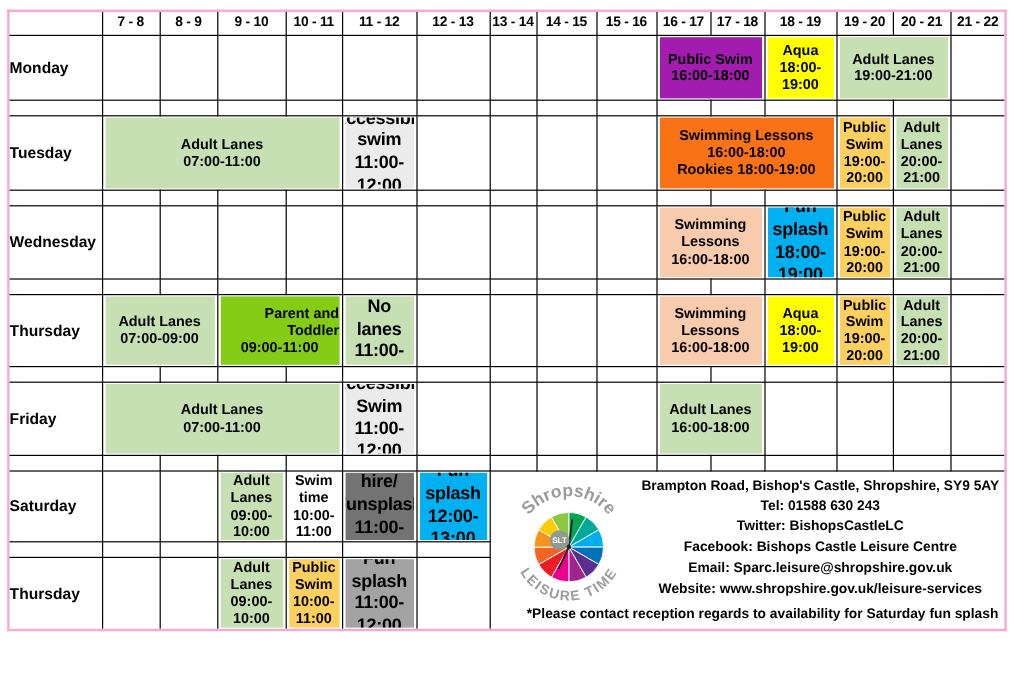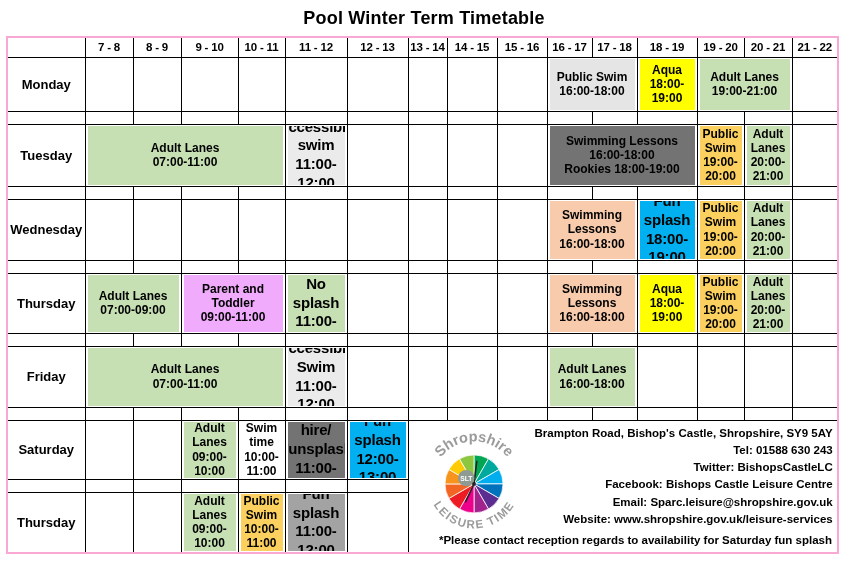--- a/index.html
+++ b/index.html
@@ -30,21 +30,21 @@
     height: 20px;
     font-size: 11.5px;
     font-weight: bold;
     text-align: center;
     white-space: nowrap;
     letter-spacing: -0.2px;
   }
   td.day-cell {
     font-size: 13px;
     font-weight: bold;
-    text-align: center;
+    text-align: left;
     vertical-align: middle;
   }
   tr.spacer-row td { height: 13px; }
   td.activity-cell, td.empty-cell { position: relative; }
   .activity {
     position: absolute;
     inset: 1px 2px;
     display: flex;
     flex-direction: column;
     align-items: center;
@@ -62,40 +62,39 @@
     inset: 0;
     display: flex;
     flex-direction: column;
     padding: 3px 5px 6px 6px;
   }
   .panel-top { display: flex; flex: 1; min-height: 0; }
   .logo-wrap { flex: none; width: 120px; }
   svg.logo { width: 118px; height: 116px; display: block; }
   .contact {
     flex: 1;
-    text-align: right;
+    text-align: center;
     font-weight: bold;
     font-size: 11.5px;
     line-height: 1.5;
     padding-top: 1px;
     white-space: nowrap;
   }
   .note {
     text-align: right;
     font-weight: bold;
     font-size: 11.5px;
     white-space: nowrap;
     margin-top: 2px;
   }
 </style>
 </head>
 <body>
 
 <div class="page">
-  <div class="title">Pool Winter Term Timetable</div>
   <table class="timetable">
     <colgroup id="cols">
         <col style="width: 78px;">
         <col style="width: 48px;">
         <col style="width: 48px;">
         <col style="width: 57px;">
         <col style="width: 47px;">
         <col style="width: 62px;">
         <col style="width: 61px;">
         <col style="width: 39px;">
@@ -132,21 +131,21 @@
           <td class="empty-cell"></td>
           <td class="empty-cell"></td>
           <td class="empty-cell"></td>
           <td class="empty-cell"></td>
           <td class="empty-cell"></td>
           <td class="empty-cell"></td>
           <td class="empty-cell"></td>
           <td class="empty-cell"></td>
           <td class="empty-cell"></td>
           <td colspan="2" class="activity-cell">
-            <div class="activity" style="background: #e5e5e5;">
+            <div class="activity" style="background: #a21caf;">
               <div>Public Swim</div>
               <div>16:00-18:00</div>
             </div>
           </td>
           <td class="activity-cell">
             <div class="activity" style="background: rgb(255, 255, 0);">
               <div>Aqua</div>
               <div>18:00-</div>
               <div>19:00</div>
             </div>
@@ -190,21 +189,21 @@
               <div>Accessible</div>
               <div>swim</div>
               <div>11:00-12:00</div>
             </div>
           </td>
           <td class="empty-cell"></td>
           <td class="empty-cell"></td>
           <td class="empty-cell"></td>
           <td class="empty-cell"></td>
           <td colspan="3" class="activity-cell">
-            <div class="activity" style="background: #737373;">
+            <div class="activity" style="background: #f97316;">
               <div>Swimming Lessons</div>
               <div>16:00-18:00</div>
               <div>Rookies 18:00-19:00</div>
             </div>
           </td>
           <td class="activity-cell">
             <div class="activity" style="background: rgb(251, 208, 95);">
               <div>Public</div>
               <div>Swim</div>
               <div>19:00-</div>
@@ -302,29 +301,29 @@
         </tr>
         <tr style="height: 60px;">
           <td class="day-cell">Thursday</td>
           <td colspan="2" class="activity-cell">
             <div class="activity" style="background: rgb(198, 224, 180);">
               <div>Adult Lanes</div>
               <div>07:00-09:00</div>
             </div>
           </td>
           <td colspan="2" class="activity-cell">
-            <div class="activity" style="background: #f0abfc;">
+            <div class="activity" style="background: #84cc16; text-align: right;">
               <div>Parent and Toddler</div>
               <div>09:00-11:00</div>
             </div>
           </td>
           <td class="activity-cell">
             <div class="activity small" style="background: rgb(198, 224, 180);">
               <div>Adult</div>
-              <div>No splash</div>
+              <div>No lanes</div>
               <div>11:00-12:00</div>
             </div>
           </td>
           <td class="empty-cell"></td>
           <td class="empty-cell"></td>
           <td class="empty-cell"></td>
           <td class="empty-cell"></td>
           <td colspan="2" class="activity-cell">
             <div class="activity" style="background: rgb(248, 203, 173);">
               <div>Swimming</div>

